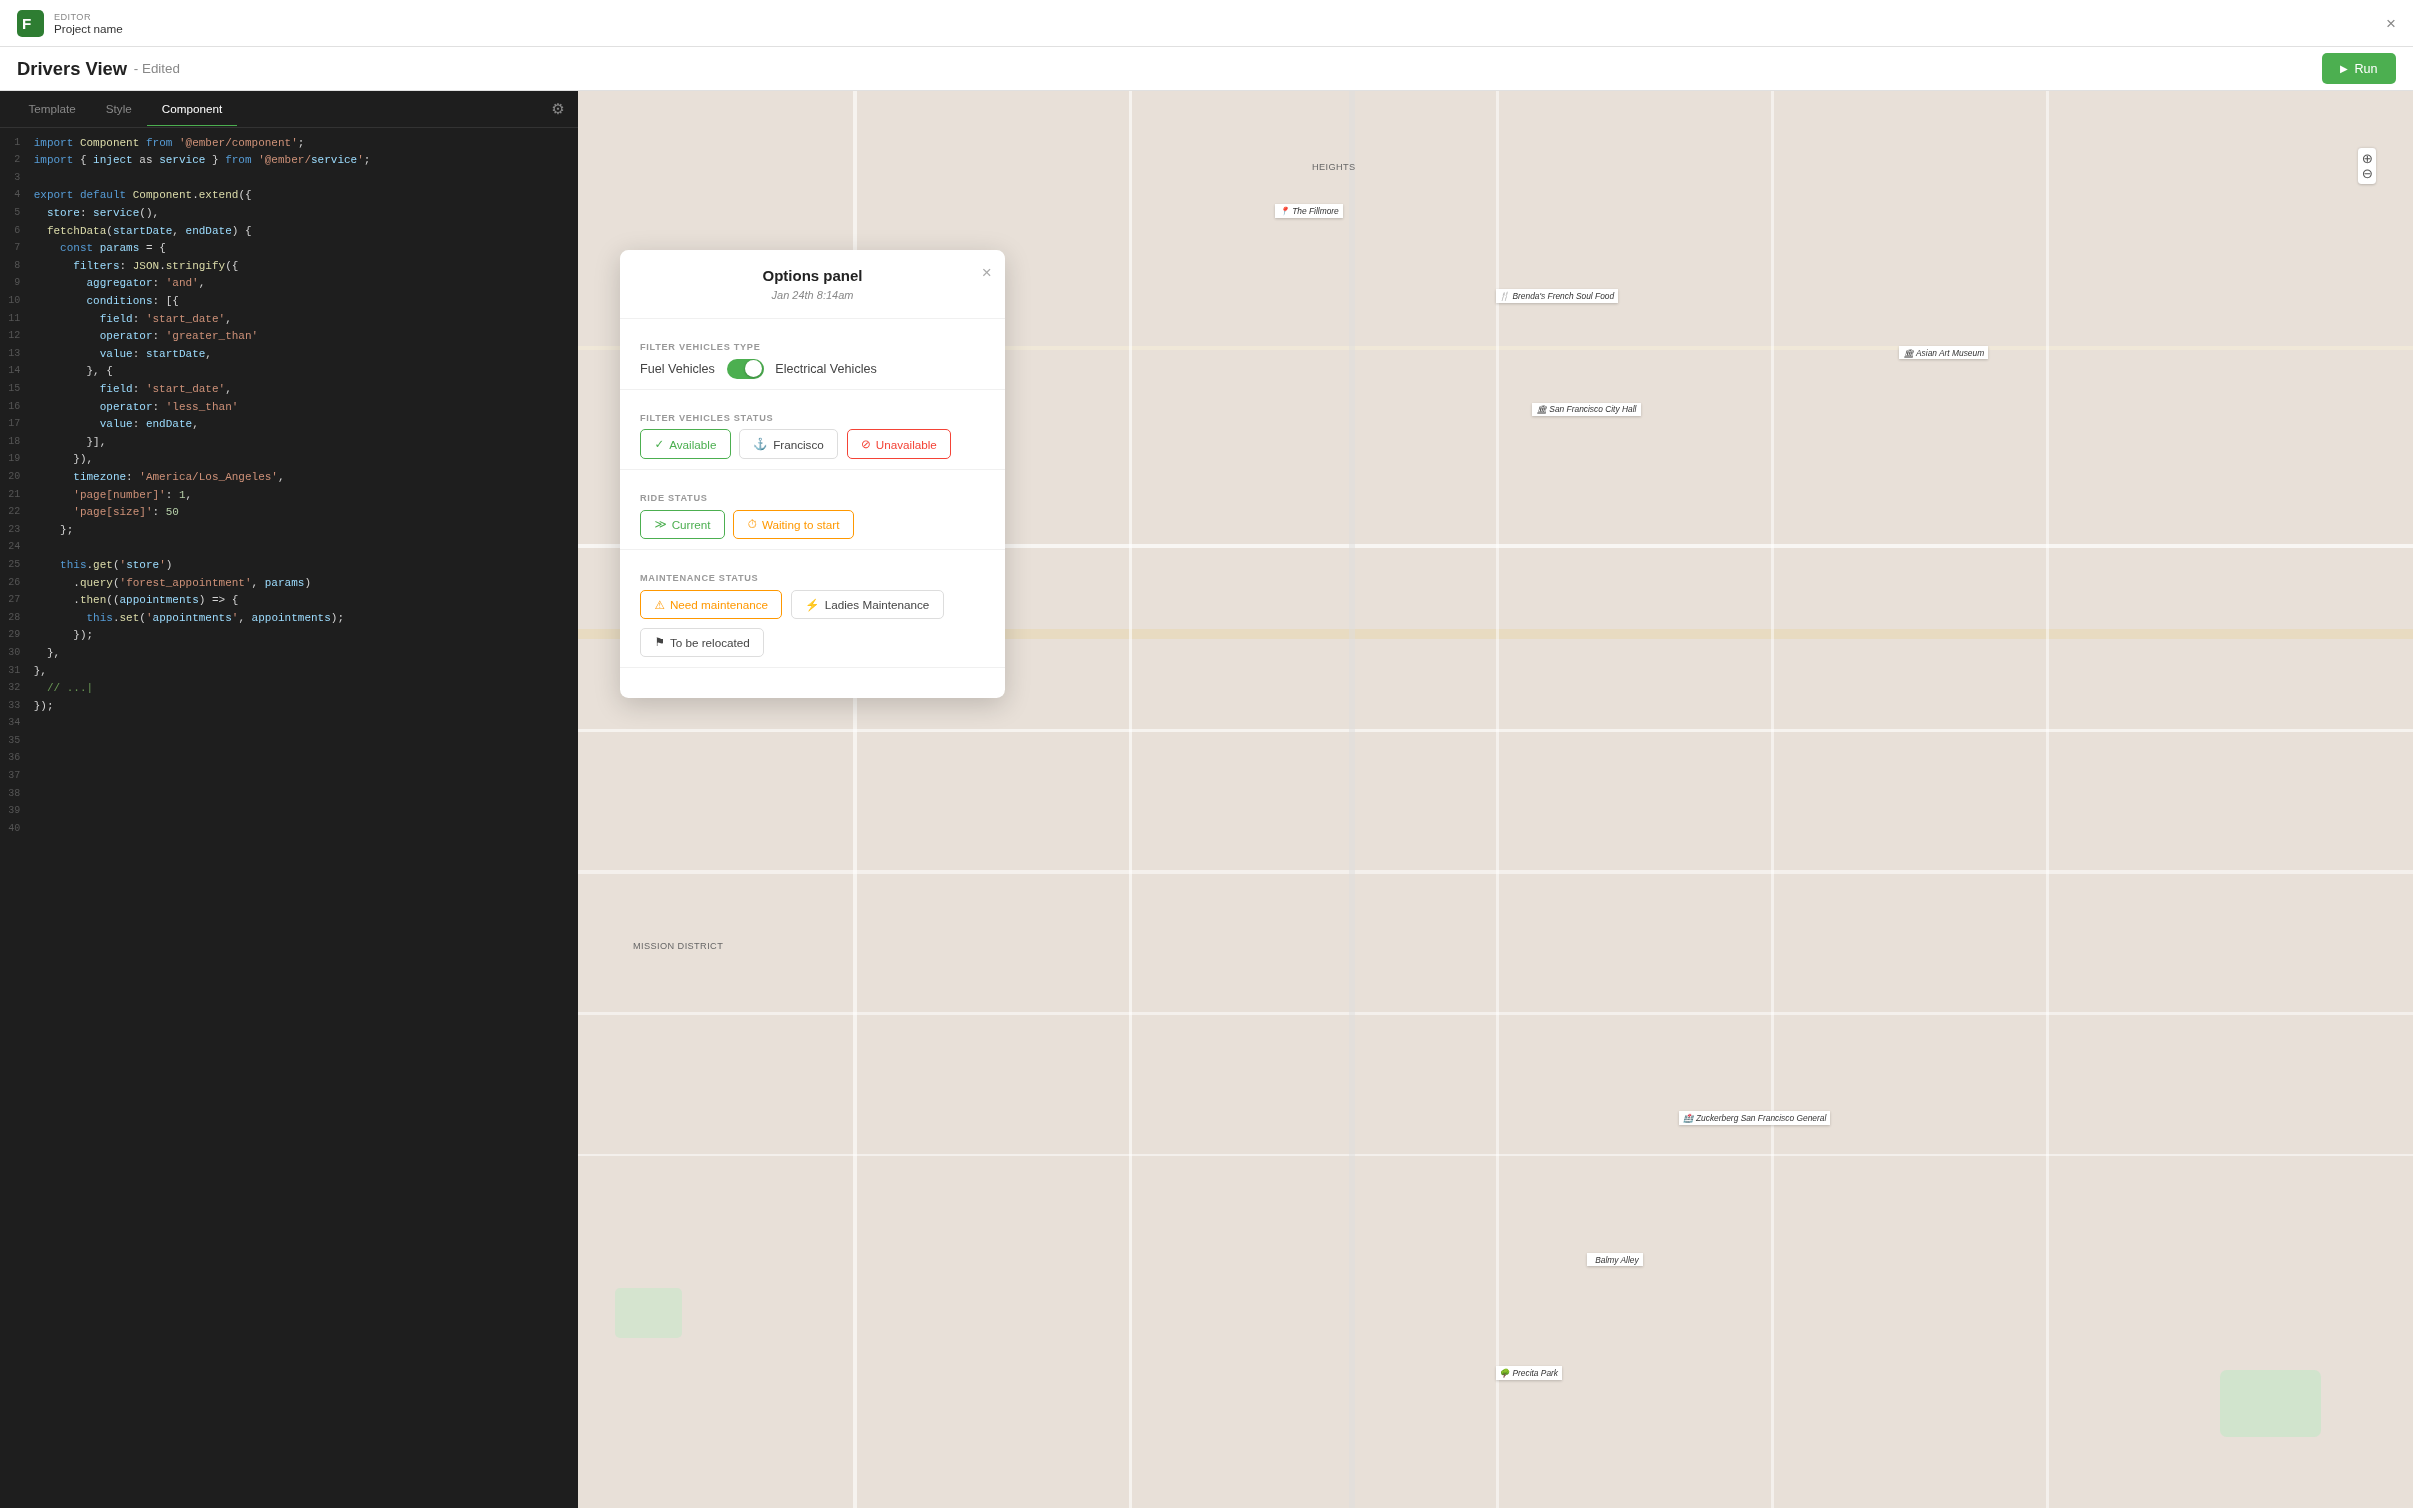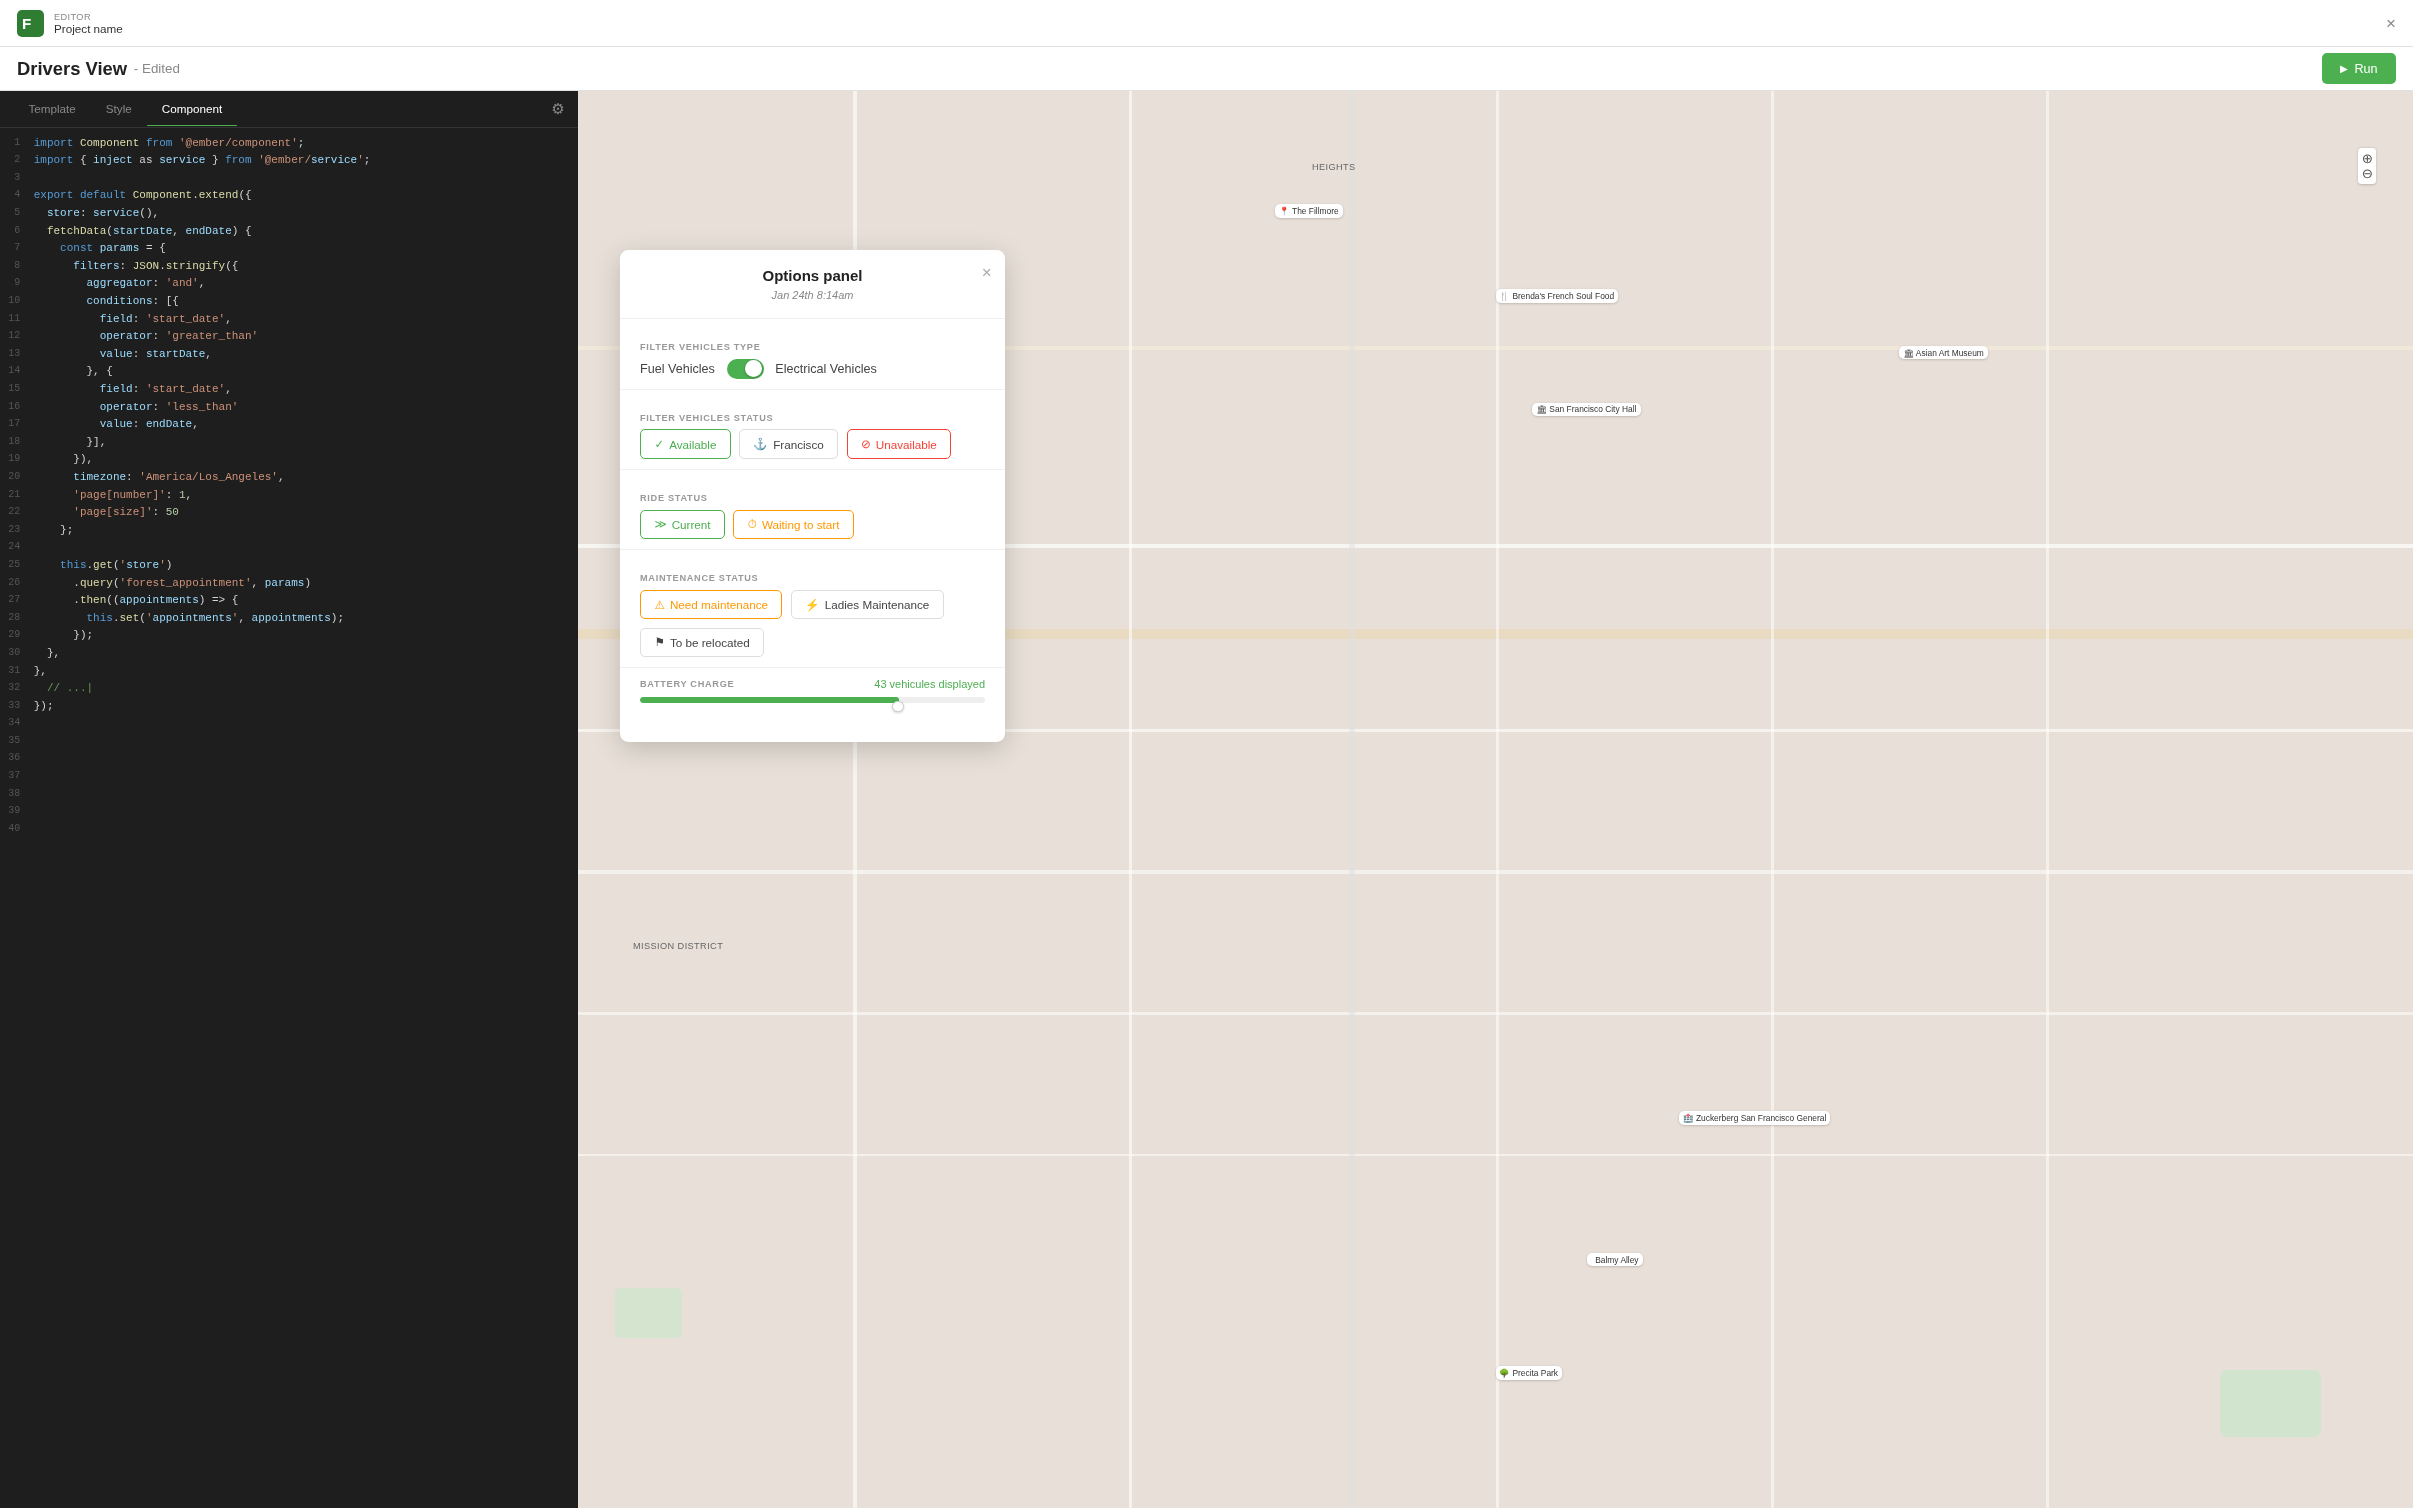--- a/index.html
+++ b/index.html
@@ -96,23 +96,23 @@
     .map-road-h { position: absolute; background: #fff; height: 5px; }
     .map-road-v { position: absolute; background: #fff; width: 5px; }
     .map-road-h2 { position: absolute; background: #f5e6c8; height: 8.4px; }
     .map-road-v2 { position: absolute; background: #f5e6c8; width: 8.4px; }
     .map-label {
       position: absolute; font-size: 9.2px; color: #666;
       font-weight: 500; white-space: nowrap; text-transform: uppercase;
       letter-spacing: 0.4px;
     }
     .map-poi {
-      position: absolute; background: #fff; border-radius: 5px;
+      position: absolute; background: #fff; border-radius: 0;
       padding: 1.7px 4.2px; font-size: 8.4px; color: #333;
-      box-shadow: 0 0.8px 2.5px rgba(0,0,0,0.2); white-space: nowrap;
+      box-shadow: 0 0.8px 2.5px rgba(0,0,0,0.2); white-space: nowrap; font-style: italic;
     }
 
     
     #options-panel {
       position: absolute;
       top: 159px; left: 42px;
       width: 385px;
       background: #fff;
       border-radius: 8.4px;
       box-shadow: 0 6.7px 27px rgba(0,0,0,0.18);
@@ -372,27 +372,17 @@
           <div class="filter-btns" style="margin-top:8.4px;">
             <button class="filter-btn">
               <span class="btn-icon">⚑</span>
               <span>To be relocated</span>
             </button>
           </div>
         </div>
 
         <div class="divider"></div>
 
-        <div class="battery-row">
-          <div class="battery-header">
-            <span class="battery-title">BATTERY CHARGE</span>
-            <span class="battery-count">43 vehicules displayed</span>
-          </div>
-          <div class="battery-track">
-            <div class="battery-fill"></div>
-          </div>
-          <div class="battery-thumb"></div>
-        </div>
       </div>
     </div>
   </div>
 </div>
 
 
 </body></html>

